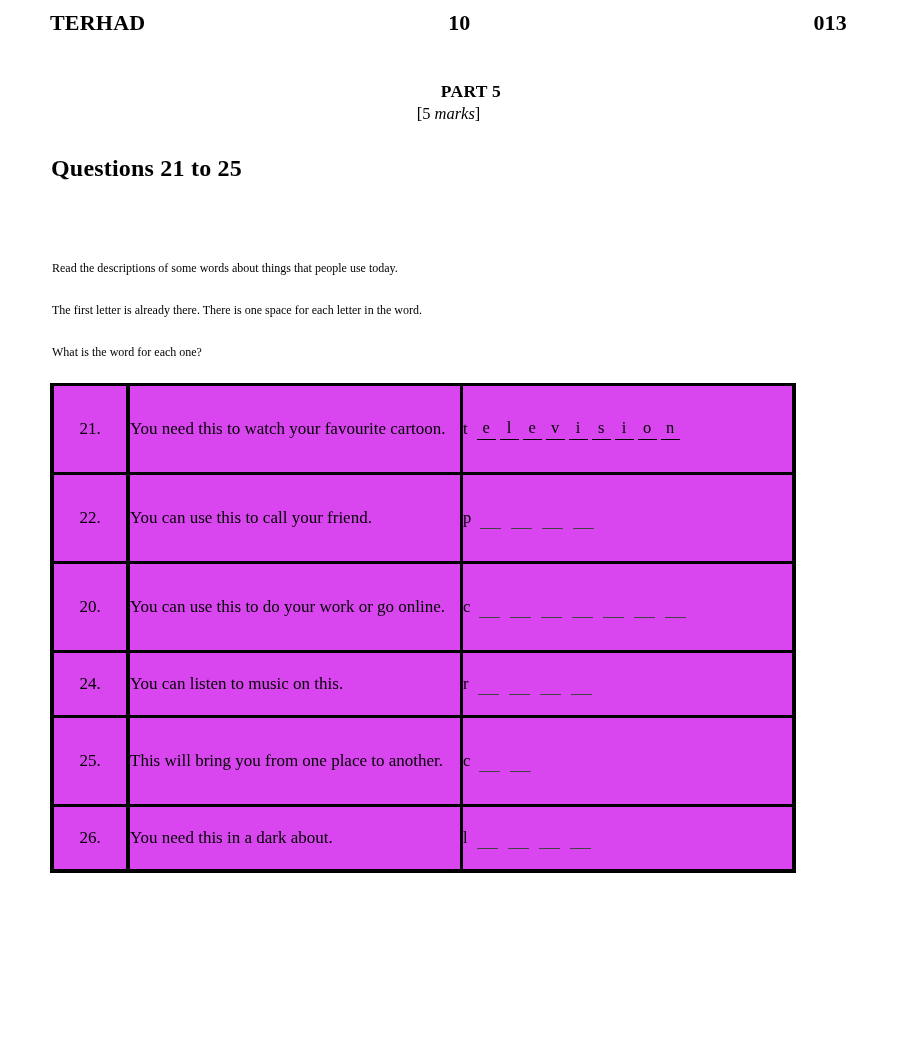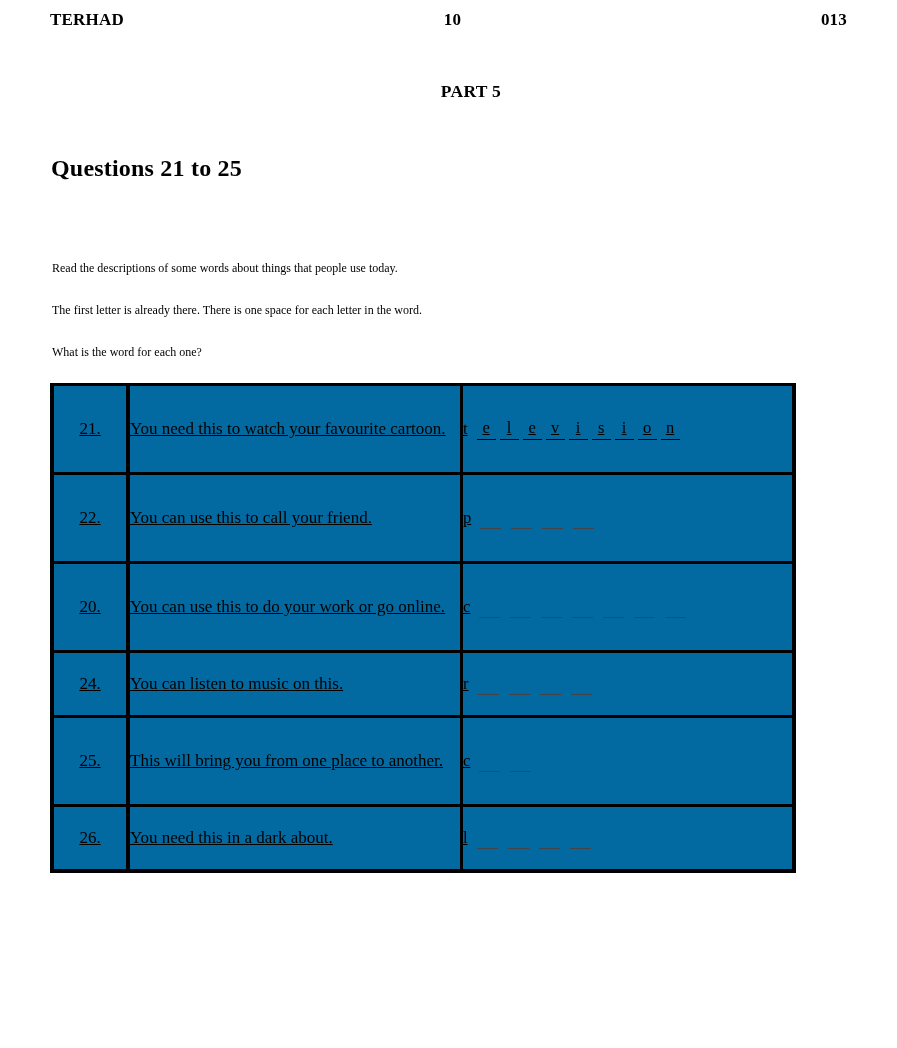--- a/index.html
+++ b/index.html
@@ -19,21 +19,21 @@
   
   .page-header {
     position: absolute;
     top: 10px;
     left: 50px;
     width: 797px;
     height: 24px;
     display: flex;
     align-items: baseline;
     font-weight: bold;
-    font-size: 17px;
+    font-size: 22px;
     letter-spacing: 0.2px;
   }
   .page-header .hdr-left   { flex: 0 0 auto; }
   .page-header .hdr-center { flex: 1 1 auto; text-align: center; margin-left: -40px;}
   .page-header .hdr-right  { flex: 0 0 auto; }
 
   
   .part-block {
     position: absolute;
     top: 80px;
@@ -92,22 +92,21 @@
     border-left: 4px solid #000;
     border-right: 4px solid #000;
     border-top: 3px solid #000;
     border-bottom: 4px solid #000;
   }
   table.qtable td {
     border-top: 3px solid #000;
     border-bottom: 0;
     padding: 0;
     vertical-align: middle;
-    background: #0369a1;
-    text-decoration: underline;
+    background: #d946ef;
   }
   table.qtable tr:first-child td { border-top: 0; }
 
   td.col-num {
     width: 72px;
     text-align: center;
     font-size: 17px;
     border-right: 4px solid #000;
     padding: 0 2px;
   }
@@ -161,20 +160,21 @@
 <body>
 
 <div class="page-header">
   <span class="hdr-left">TERHAD</span>
   <span class="hdr-center">10</span>
   <span class="hdr-right">013</span>
 </div>
 
 <div class="part-block">
   <div class="part-title">PART 5</div>
+  <div class="part-marks"><span>[5 </span><span class="marks-word">marks</span><span>]</span></div>
 </div>
 
 <div class="questions-heading">Questions 21 to 25</div>
 
 <div class="instructions">
   <div class="instr-line">Read the descriptions of some words about things that people use today.</div>
   <div class="instr-line">The first letter is already there. There is one space for each letter in the word.</div>
   <div class="instr-line">What is the word for each one?</div>
 </div>
 

